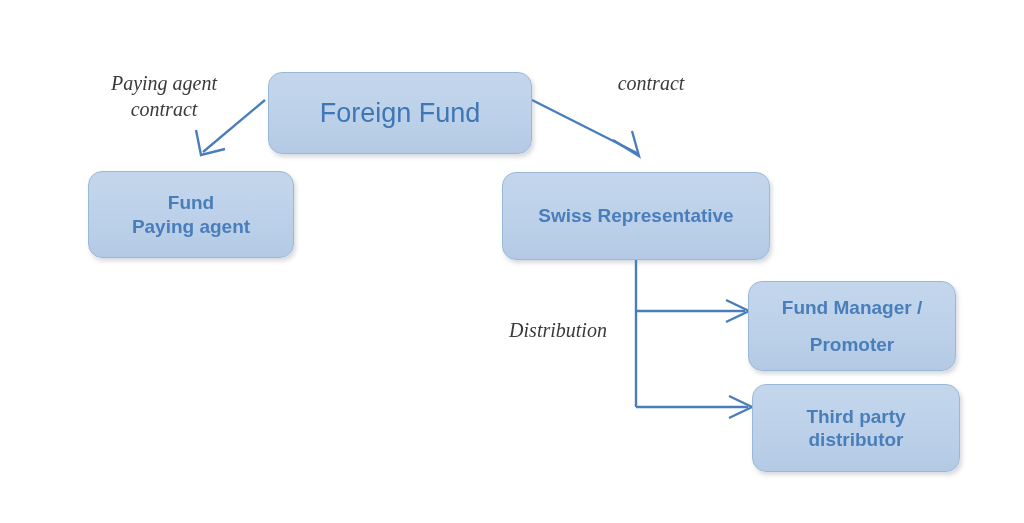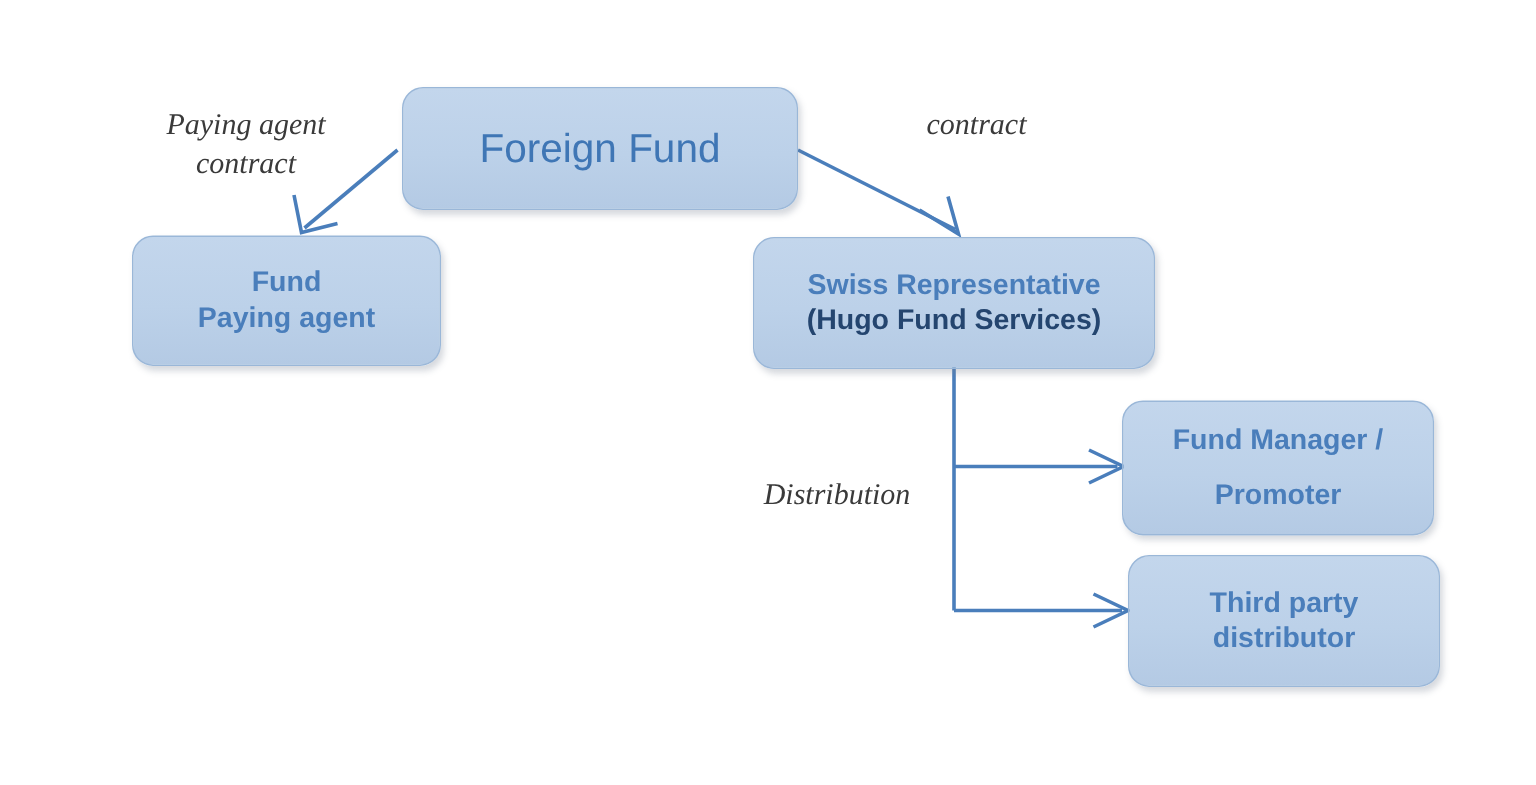--- a/index.html
+++ b/index.html
@@ -33,20 +33,21 @@
     background: linear-gradient(180deg, #c3d6ec 0%, #bcd1e9 55%, #b4cae4 100%);
     border: 1px solid #9ab7d8;
     box-shadow: 2px 3px 4px rgba(120,130,145,0.30);
     display: flex;
     flex-direction: column;
     align-items: center;
     justify-content: center;
     text-align: center;
     line-height: 1.22;
     z-index: 3;
+    margin-top: 14px;
   }
   .node .line1,
   .node .line2 {
     display: block;
     white-space: nowrap;
   }
   .node-title-big {
     color: #3f76b5;
     font-size: 27px;
     font-weight: 400;
@@ -107,21 +108,20 @@
     <span class="line1 node-title-big">Foreign Fund</span>
   </div>
 
   <div class="node" style="left:88px; top:157px; width:206px; height:87px;">
     <span class="line1 node-title">Fund</span>
     <span class="line2 node-title">Paying agent</span>
   </div>
 
   <div class="node" style="left:502px; top:158px; width:268px; height:88px;">
     <span class="line1 node-title">Swiss Representative</span>
-    <span class="line2 node-title-dark">(Hugo Fund Services)</span>
   </div>
 
   <div class="node" style="left:748px; top:267px; width:208px; height:90px;gap:13px;">
     <span class="line1 node-title">Fund Manager /</span>
     <span class="line2 node-title">Promoter</span>
   </div>
 
   <div class="node" style="left:752px; top:370px; width:208px; height:88px;text-align:right;">
     <span class="line1 node-title">Third party</span>
     <span class="line2 node-title">distributor</span>

